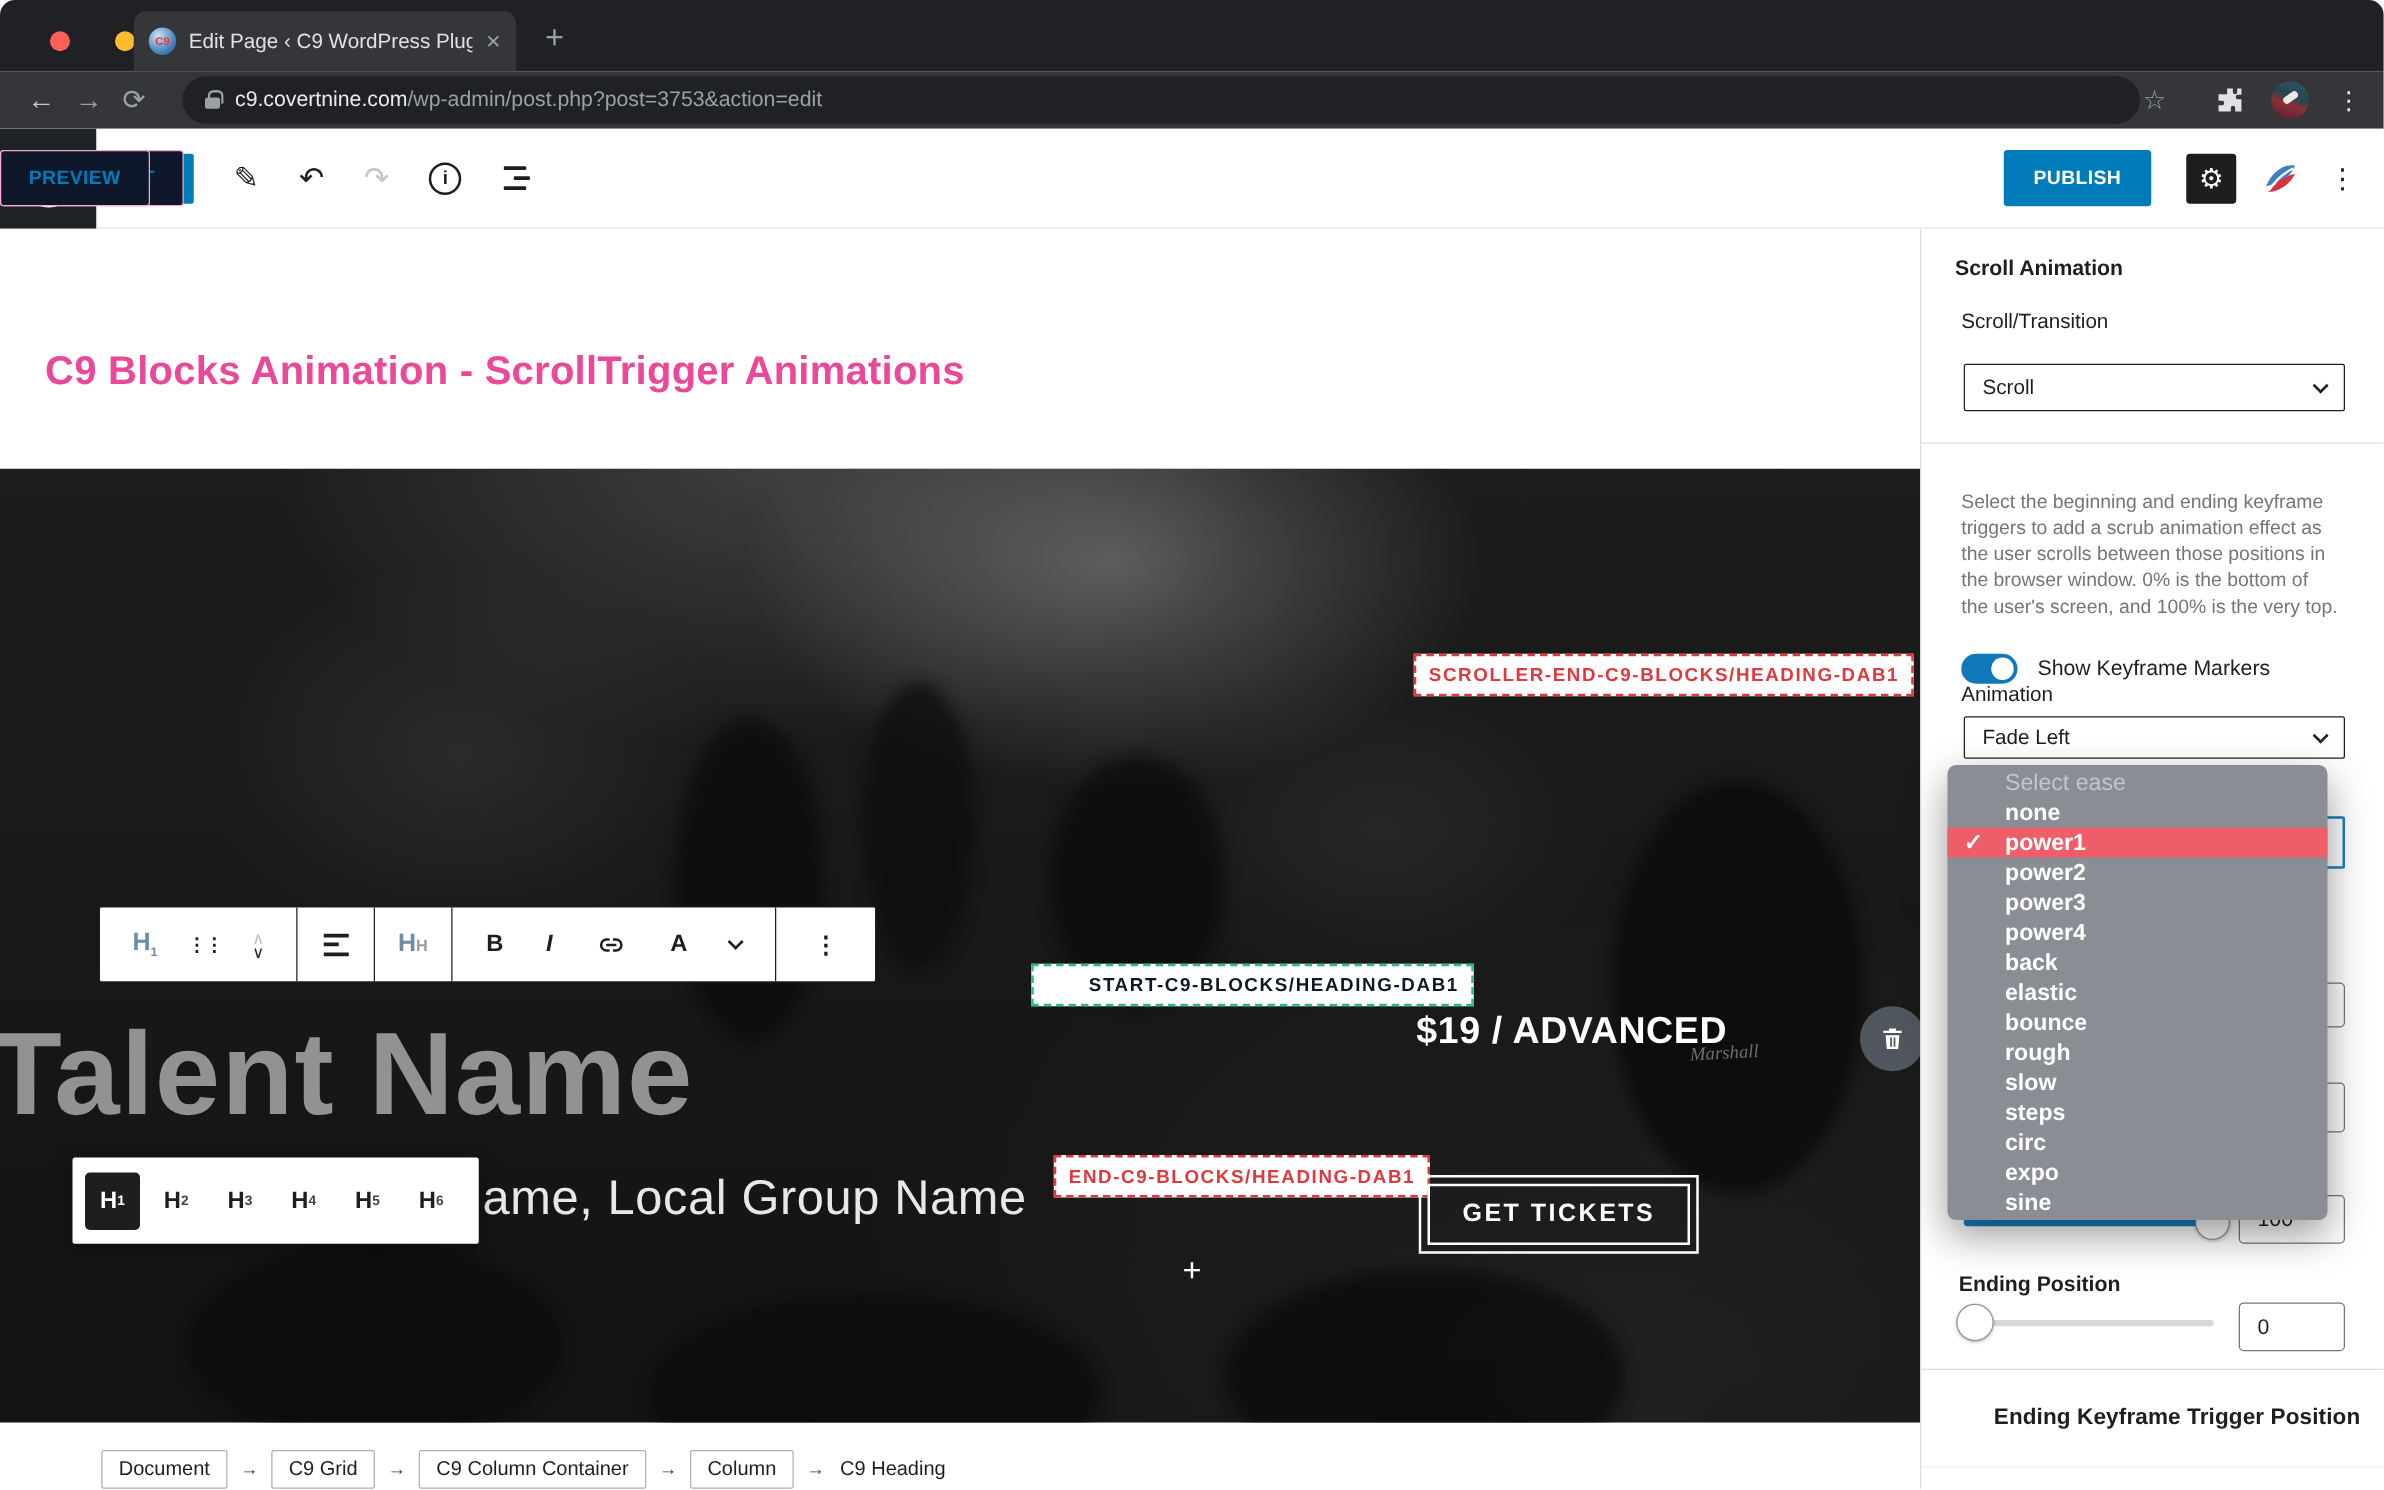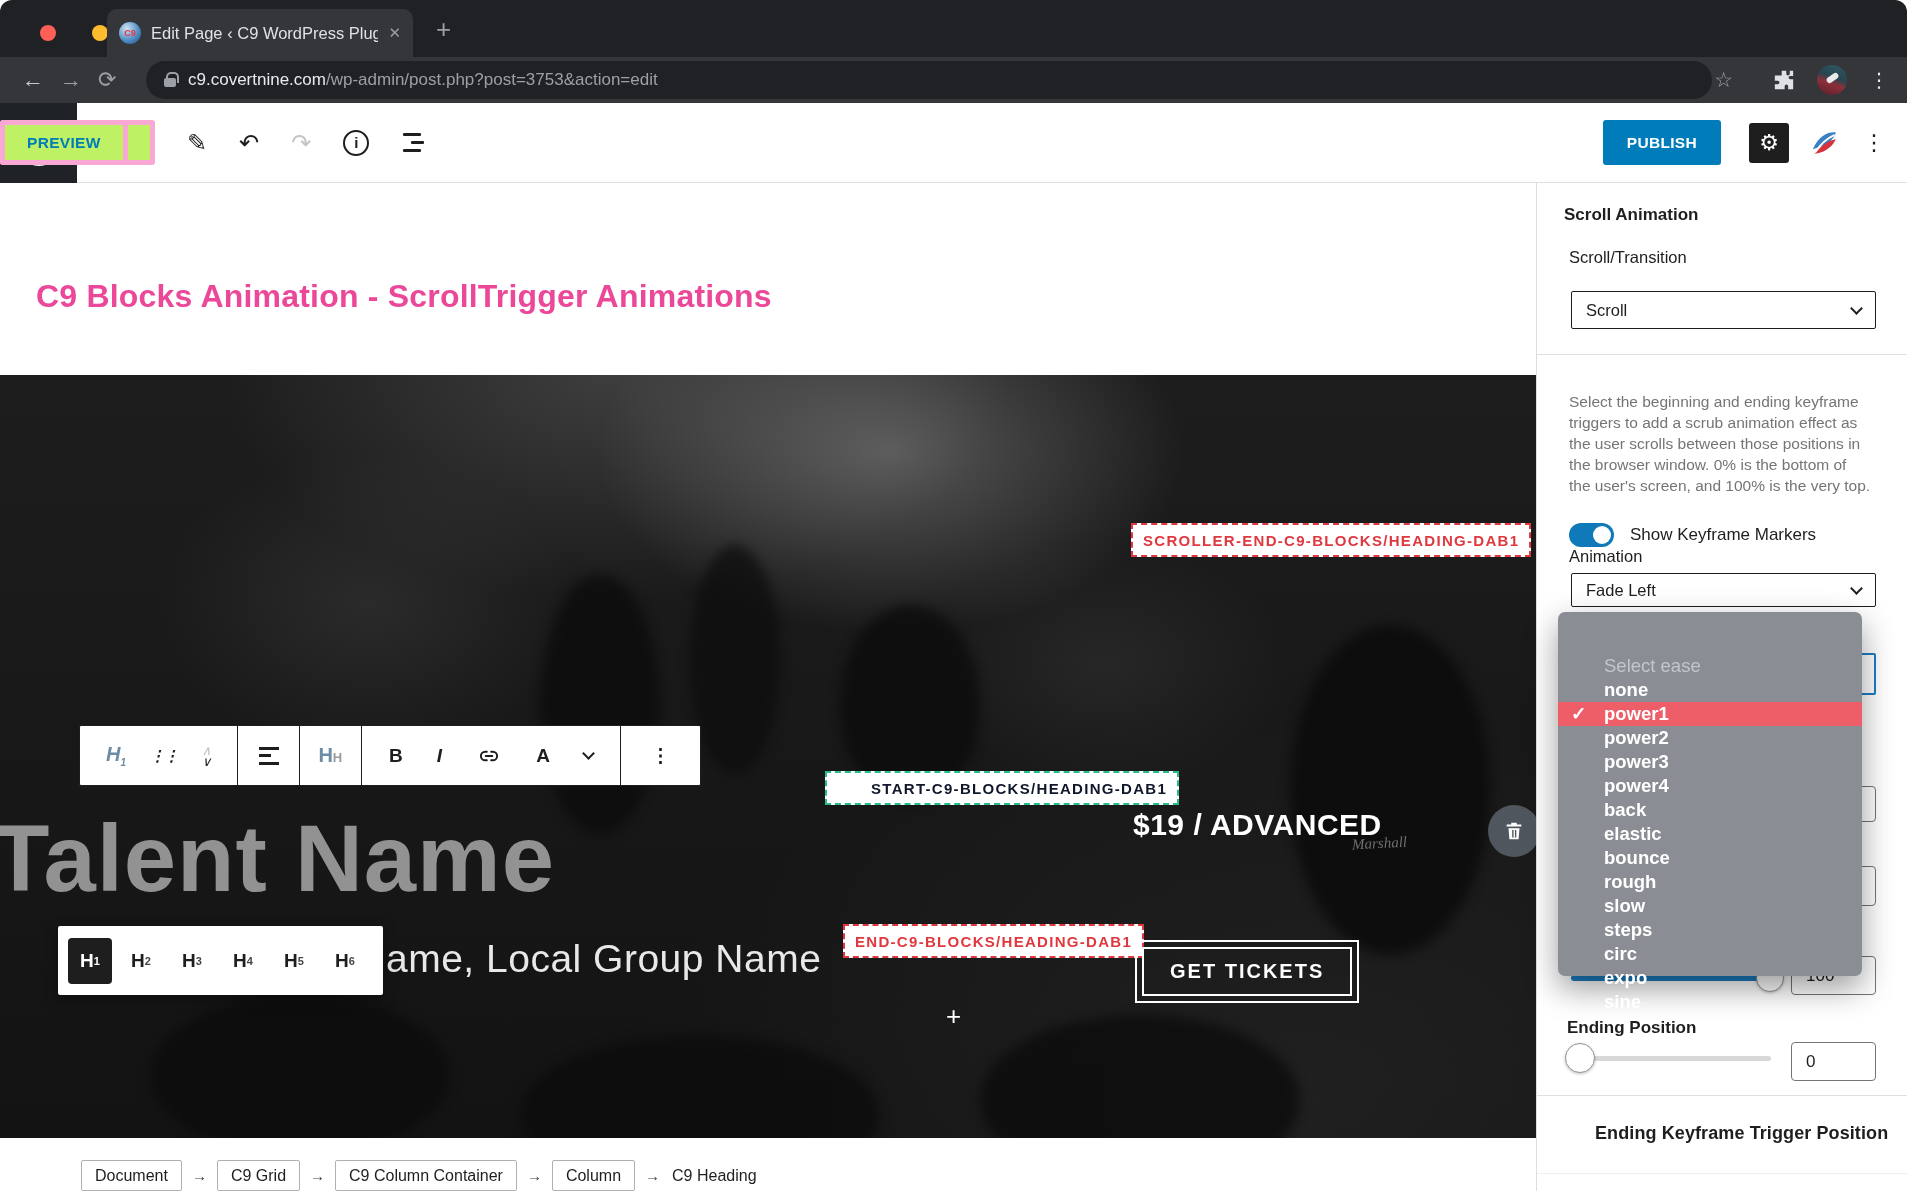--- a/index.html
+++ b/index.html
@@ -37,21 +37,21 @@
   .wlogo .ring { width:46px; height:46px; border:3px solid #fff; border-radius:50%; color:#fff; font-family:"Liberation Serif",serif; font-weight:bold; font-size:27px; display:flex; align-items:center; justify-content:center; }
   .inserter { width:40px; height:40px; background:#007cba; border-radius:2px; color:#fff; font-size:26px; font-weight:400; display:flex; align-items:center; justify-content:center; margin-left:38px; }
   .wptool { color:#1e1e1e; font-size:24px; margin-left:32px; }
   .wptool.redo { color:#c3c4c7; }
   .info-ic { width:26px; height:26px; border:2px solid #1e1e1e; border-radius:50%; color:#1e1e1e; font-size:15px; font-weight:bold; display:flex; align-items:center; justify-content:center; margin-left:32px; }
   .listview { display:flex; flex-direction:column; gap:5px; margin-left:34px; }
   .listview i { display:block; height:3px; background:#1e1e1e; border-radius:1px; }
   .lv1{width:18px;} .lv2{width:13px; margin-left:8px;} .lv3{width:18px;}
   .wpspacer { flex:1 1 auto; }
   .btn { height:45px; display:flex; align-items:center; justify-content:center; border-radius:3px; font-size:15.5px; font-weight:bold; letter-spacing:.3px; }
-  .btn.ghost { border:5px solid #f9a8d4; color:#007cba; background:#bef264; padding:0 22px; margin-right:16px; }
+  .btn.ghost { border:1px solid #f9a8d4; color:#007cba; background:#0f172a; padding:0 22px; margin-right:16px; }
   .btn.primary { background:#007cba; color:#fff; padding:0 24px; margin-right:28px; }
   .gearbtn { width:40px; height:40px; background:#1e1e1e; border-radius:3px; color:#fff; font-size:22px; display:flex; align-items:center; justify-content:center; margin-right:20px; }
   .pluginbtn { margin-right:24px; display:flex; align-items:center; }
   .wpmenu { color:#1e1e1e; font-size:22px; margin-right:22px; }
 
   
   .workspace { position:relative; height:1008px; display:flex; }
   .content { position:relative; width:1536px; height:100%; background:#fff; }
   .page-title { position:absolute; left:36px; top:95px; font-size:32px; font-weight:bold; color:#ec4899; letter-spacing:.2px; }
 
@@ -81,21 +81,21 @@
   .m-end { left:843px; top:549px; }
   .m-scroller-start { left:1128px; top:530px; }
 
   .tickets { position:absolute; left:1135px; top:565px; border:2px solid #fff; padding:5px; }
   .tickets-inner { border:2px solid #fff; padding:11px 26px; color:#fff; font-size:20px; font-weight:bold; letter-spacing:2px; white-space:nowrap; }
 
   
   .blocktb { position:absolute; left:79px; top:350px; width:622px; height:61px; background:#fff; border:1px solid #1e1e1e; border-radius:2px; display:flex; }
   .seg { display:flex; align-items:center; justify-content:space-around; border-right:1px solid #1e1e1e; height:100%; }
   .seg:last-child { border-right:none; }
-  .seg1{ width:162px; padding:0 14px;font-style:italic; } .seg2{ width:63px; } .seg3{ width:64px; } .seg4{ width:266px; padding:0 10px; } .seg5{ width:81px; }
+  .seg1{ width:162px; padding:0 14px; } .seg2{ width:63px; } .seg3{ width:64px; } .seg4{ width:266px; padding:0 10px; } .seg5{ width:81px; }
   .h1ic { color:#6d8ca6; font-size:20px; font-weight:bold; }
   .h1ic sub, .hhic sub { font-size:10px; }
   .draghandle { color:#1e1e1e; font-size:15px; font-weight:bold; letter-spacing:-1px; }
   .movers { display:flex; flex-direction:column; line-height:11px; font-size:13px; text-align:center; }
   .movers .up { color:#c0c0c0; } .movers .down { color:#1e1e1e; }
   .alignic { display:flex; flex-direction:column; gap:4.5px; }
   .alignic i { display:block; height:3px; background:#1e1e1e; }
   .al1{width:20px;} .al2{width:12px;} .al3{width:20px;}
   .hhic { font-weight:bold; } .hhic .big{ color:#6d8ca6; font-size:20px; } .hhic .small{ color:#9a9a9a; font-size:13px; }
   .fmt { color:#1e1e1e; font-size:19px; font-weight:bold; }
@@ -138,21 +138,21 @@
   .g-inA { left:254px; top:603px; width:85px; height:36px; border:1.5px solid #757575; border-radius:4px; }
   .g-inB { left:254px; top:683px; width:85px; height:40px; border:1.5px solid #757575; border-radius:4px; }
   .g-track100 { left:34px; top:792px; width:188px; height:6px; background:#1b7ec3; border-radius:3px; border:none; }
   .g-knob100 { left:219px; top:781px; width:28px; height:28px; border-radius:50%; background:#fff; border:1.5px solid #949494; box-shadow:0 1px 3px rgba(0,0,0,.25); }
   .numinput { position:absolute; z-index:1; width:85px; height:39px; border:1.5px solid #757575; border-radius:4px; font-size:17px; padding-left:14px; color:#1e1e1e; background:#fff; font-family:"Liberation Sans",sans-serif; }
   .in100 { left:254px; top:773px; }
   .in0 { left:254px; top:859px; }
 
   .ease-popup { position:absolute; left:21px; top:429px; width:304px; height:364px; background:#8a8e94; border-radius:7px; box-shadow:0 12px 32px rgba(0,0,0,.4); z-index:10; padding-top:2px; }
   .ease-item { height:24px; line-height:24px; color:#fff; font-size:18.5px; font-weight:bold; padding-left:46px; position:relative; white-space:nowrap; }
-  .ease-item.muted { color:#c3c6c9; font-weight:400;margin-top:40px; }
+  .ease-item.muted { color:#c3c6c9; font-weight:400; }
   .ease-item.selected { background:#ee5e68; }
   .ease-item .check { position:absolute; left:13px; width:24px; }
   .ease-item.selected .check::before { content:"✓"; color:#fff; font-weight:bold; }
 
   .ep-label { position:absolute; left:30px; top:835px; font-size:17px; font-weight:bold; z-index:1; }
   .ep-knob { position:absolute; left:28px; top:860px; width:30px; height:30px; border-radius:50%; background:#fff; border:1.5px solid #949494; box-shadow:0 1px 3px rgba(0,0,0,.25); z-index:2; }
   .ep-track { position:absolute; left:56px; top:873px; width:178px; height:5px; background:#d7d7d7; border-radius:3px; z-index:1; }
   .sb-divider { position:absolute; left:0; top:912px; width:100%; border-top:1px solid #e0e0e0; }
   .ektp { position:absolute; left:30px; top:940px; font-size:18px; font-weight:bold; letter-spacing:.1px;margin-left:28px; }
   .sb-divider2 { position:absolute; left:0; top:990px; width:100%; border-top:1px solid #efefef; }

